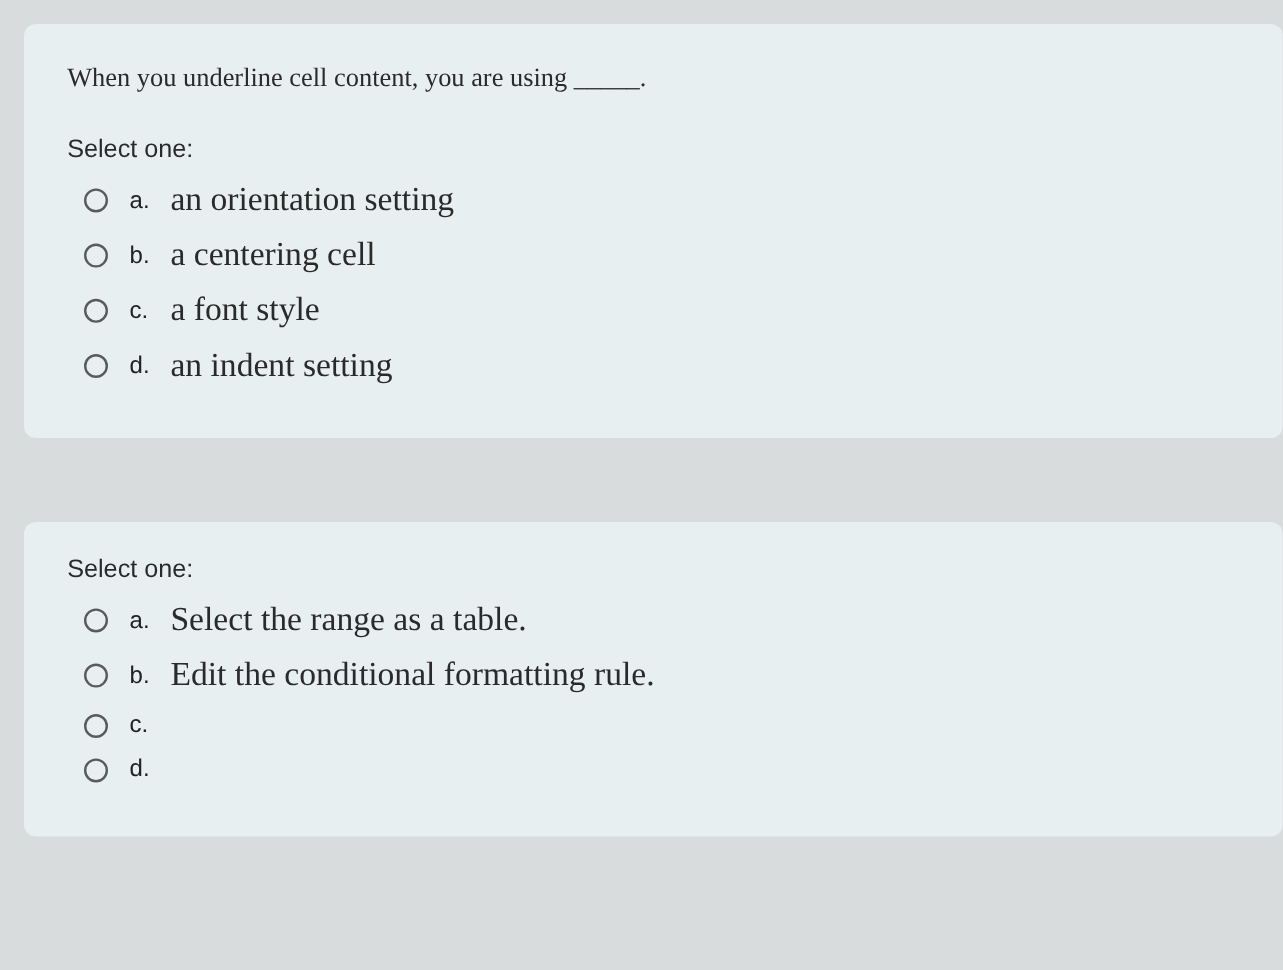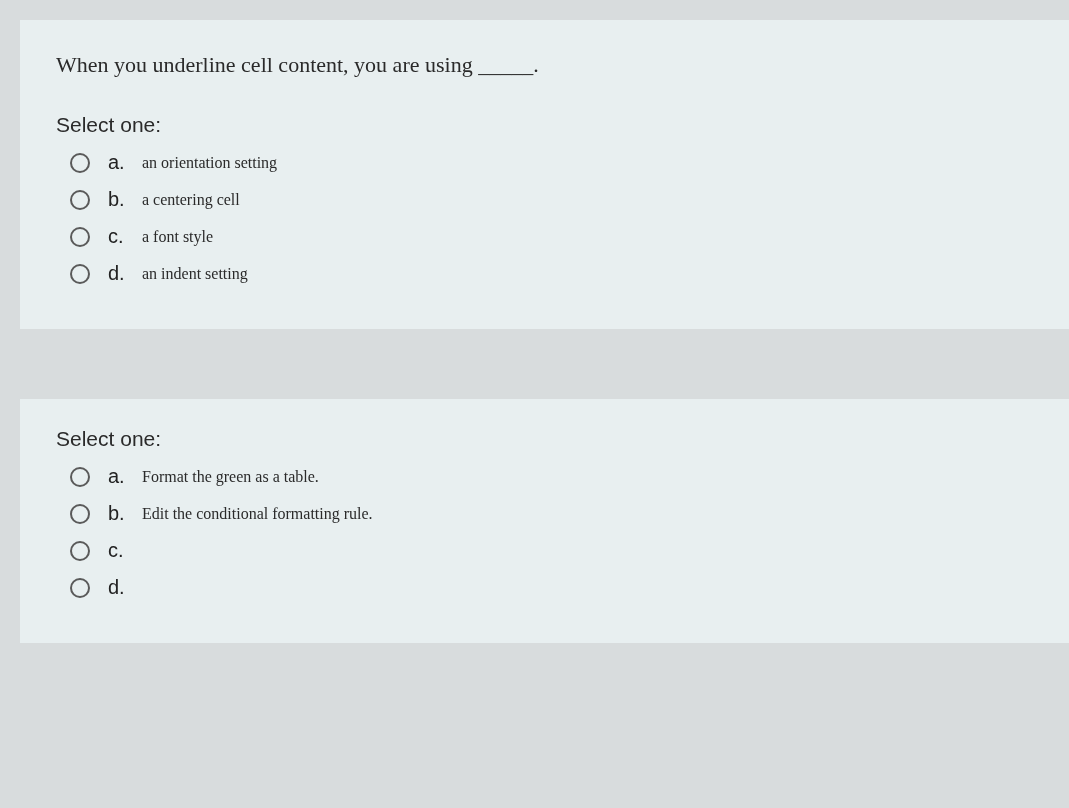--- a/index.html
+++ b/index.html
@@ -11,21 +11,21 @@
     overflow: hidden;
     padding: 0;
   }
   .page {
     padding: 0 0 0 20px;
   }
   .question-block {
     background: #e8eff0;
     margin: 20px 0 30px 0;
     padding: 28px 30px 30px 36px;
-    border-radius: 0;
+    border-radius: 10px;
   }
   .question-text {
     font-size: 22px;
     color: #2a2a2a;
     margin-bottom: 32px;
     line-height: 1.5;
   }
   .select-label {
     font-size: 21px;
     color: #2a2a2a;
@@ -51,21 +51,21 @@
     flex-shrink: 0;
   }
   .letter {
     font-family: Arial, sans-serif;
     font-size: 20px;
     color: #222;
     width: 34px;
     flex-shrink: 0;
   }
   .answer-text {
-    font-size: 16px;
+    font-size: 28px;
     color: #2a2a2a;
   }
   .gap {
     height: 20px;
   }
 </style>
 </head>
 <body>
 
 <div class="page">
@@ -98,21 +98,21 @@
   </div>
 
   <div class="gap"></div>
 
   <div class="question-block">
     <div class="select-label">Select one:</div>
     <div class="options">
       <div class="option-row">
         <span class="radio"></span>
         <span class="letter">a.</span>
-        <span class="answer-text">Format the green as a table.</span>
+        <span class="answer-text">Select the range as a table.</span>
       </div>
       <div class="option-row">
         <span class="radio"></span>
         <span class="letter">b.</span>
         <span class="answer-text">Edit the conditional formatting rule.</span>
       </div>
       <div class="option-row">
         <span class="radio"></span>
         <span class="letter">c.</span>
       </div>

